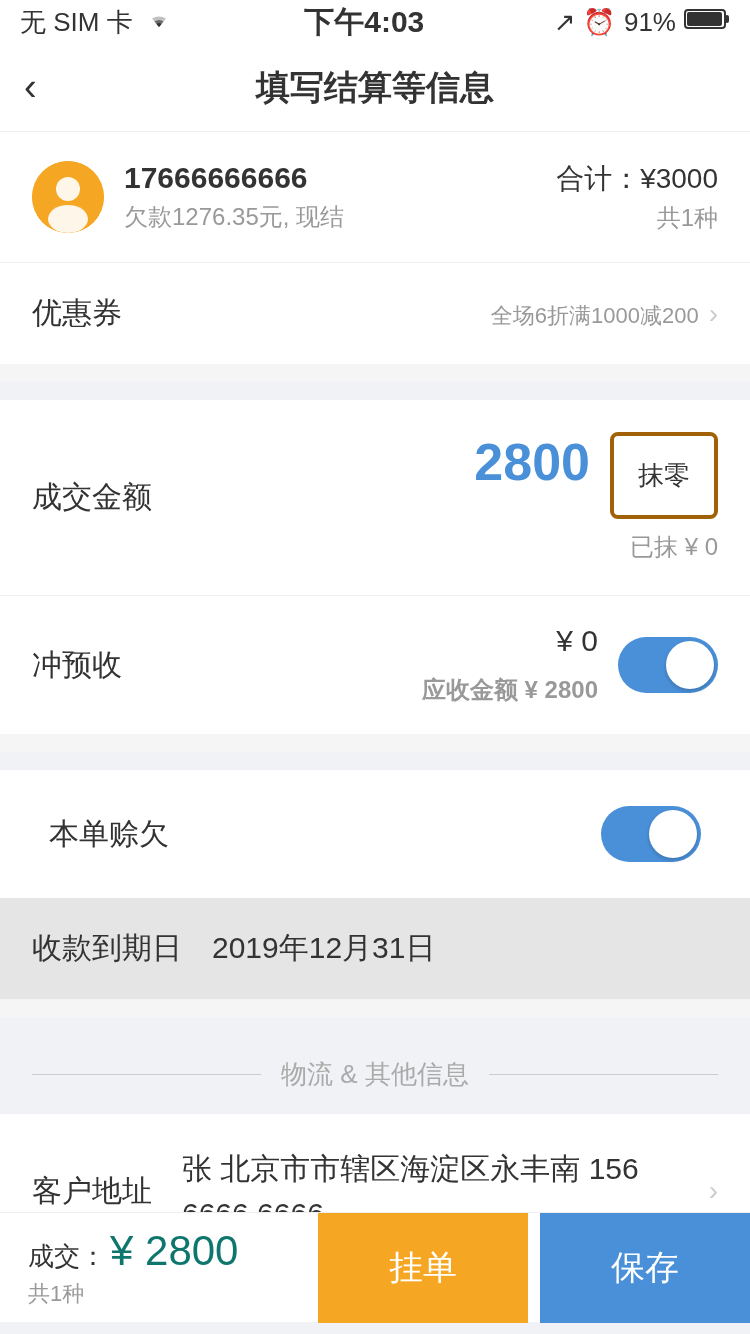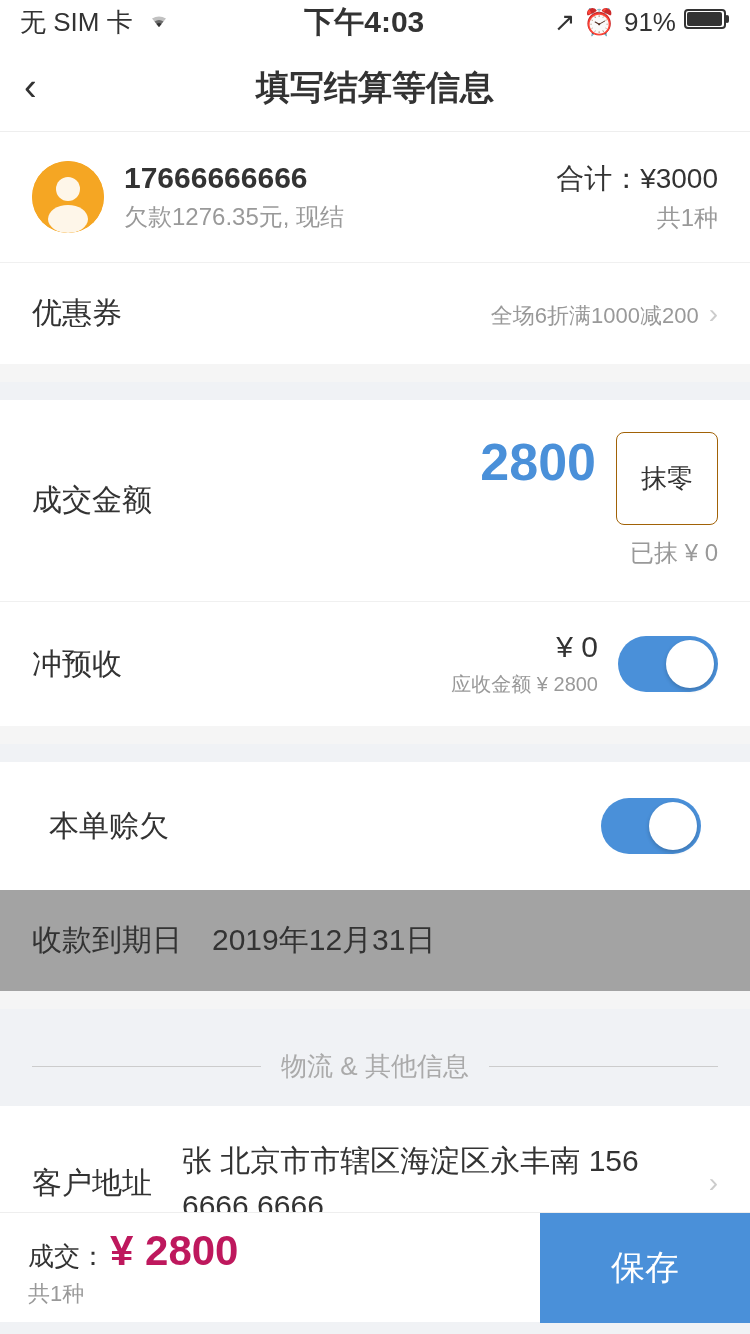--- a/index.html
+++ b/index.html
@@ -120,23 +120,23 @@
       align-items: center;
       justify-content: space-between;
       padding: 32px 32px;
       background: #fff;
       border-bottom: 1px solid #f0f0f0;
     }
     .form-label { font-size: 30px; color: #333; }
 
     .deal-amount-value { font-size: 52px; color: #4a90d9; font-weight: 600; }
     .eraze-btn {
-      border: 1px solid #a16207;
+      border: 4px solid #a16207;
       border-radius: 8px;
-      padding: 28px 24px;
+      padding: 22px 24px;
       font-size: 26px;
       color: #333;
       background: #fff;
       cursor: pointer;
     }
     .deal-sub {
       font-size: 24px;
       color: #999;
       margin-top: 6px;
       text-align: right;
@@ -147,21 +147,21 @@
       display: flex;
       align-items: center;
       justify-content: space-between;
       padding: 28px 32px;
       background: #fff;
     }
     .chong-label { font-size: 30px; color: #333; }
     .chong-right { display: flex; align-items: center; gap: 20px; }
     .chong-value-block { text-align: right; }
     .chong-amount { font-size: 30px; color: #333; }
-    .chong-sub { font-size: 20px; color: #999; margin-top: 7px; }
+    .chong-sub { font-size: 24px; color: #999; margin-top: 16px; font-weight: bold; }
 
     
     .toggle {
       width: 100px;
       height: 56px;
       background: #4a90d9;
       border-radius: 28px;
       position: relative;
       cursor: pointer;
     }
@@ -184,21 +184,21 @@
       justify-content: space-between;
       padding: 36px 49px;
       background: #fff;
     }
 
     
     .duedate-row {
       display: flex;
       align-items: center;
       padding: 30px 32px;
-      background: #a3a3a3;
+      background: #e5e5e5;
       gap: 30px;
     }
     .duedate-label { font-size: 30px; color: #333; }
     .duedate-value { font-size: 30px; color: #333; }
 
     
     .section-header {
       background: #f0f2f5;
       padding: 22px 32px;
       display: flex;
@@ -241,21 +241,21 @@
       background: #fff;
       display: flex;
       align-items: center;
       border-top: 1px solid #eee;
     }
     .bottom-summary {
       flex: 1;
       padding: 0 28px;
     }
     .bottom-deal { font-size: 26px; color: #333; }
-    .bottom-amount { font-size: 42px; color: #be185d; font-weight: 700; }
+    .bottom-amount { font-size: 42px; color: #0f766e; font-weight: 400; }
     .bottom-count { font-size: 22px; color: #999; margin-top: 4px; }
     .bottom-btn-hold {
       width: 210px;
       height: 110px;
       background: #f5a623;
       display: flex;
       align-items: center;
       justify-content: center;
       font-size: 34px;
       color: #fff;
@@ -405,14 +405,15 @@
 <div class="empty-area"></div>
 
 <div class="bottom-bar">
   <div class="bottom-summary">
     <div style="display:flex;align-items:baseline;gap:4px;">
       <span class="bottom-deal">成交：</span>
       <span class="bottom-amount">¥ 2800</span>
     </div>
     <div class="bottom-count">共1种</div>
   </div>
+  <div class="bottom-btn-hold">挂单</div>
   <div class="bottom-btn-save">保存</div>
 </div>
 
 </body></html>

